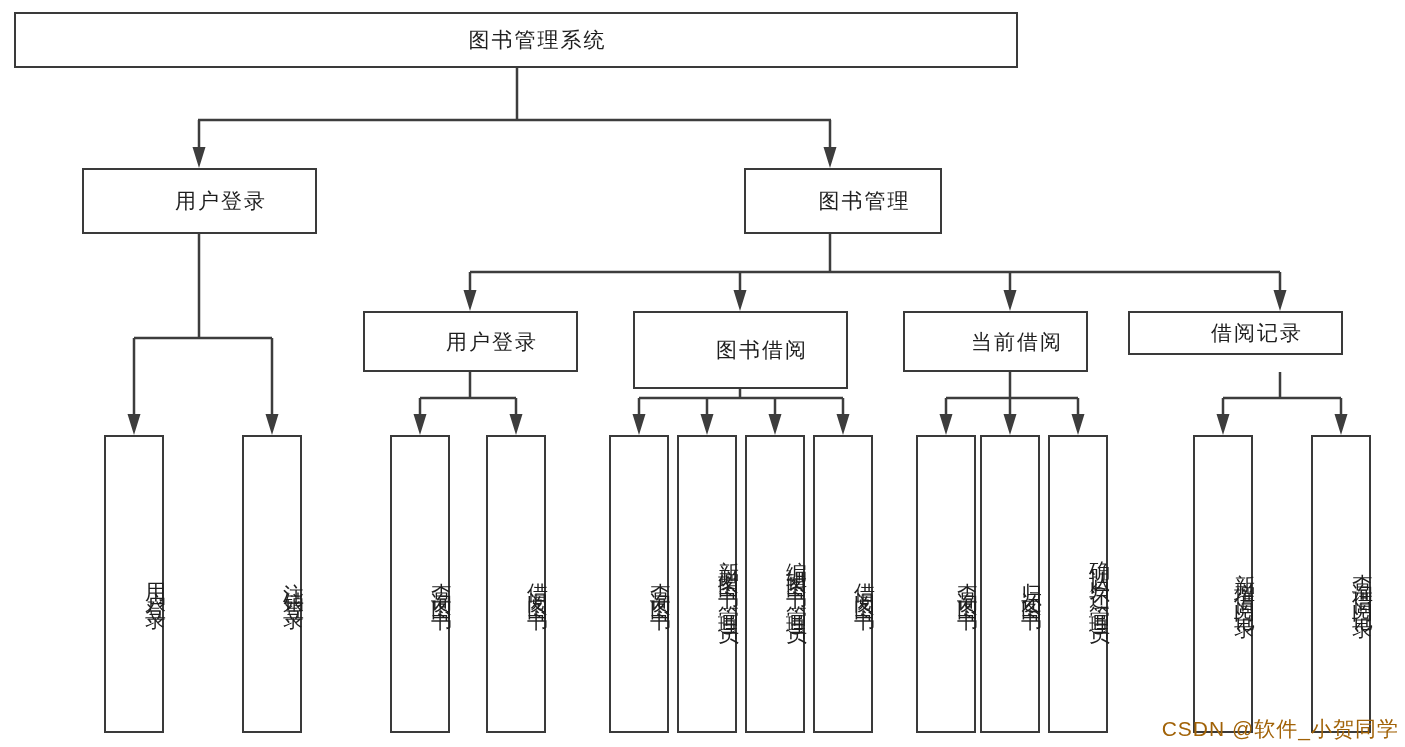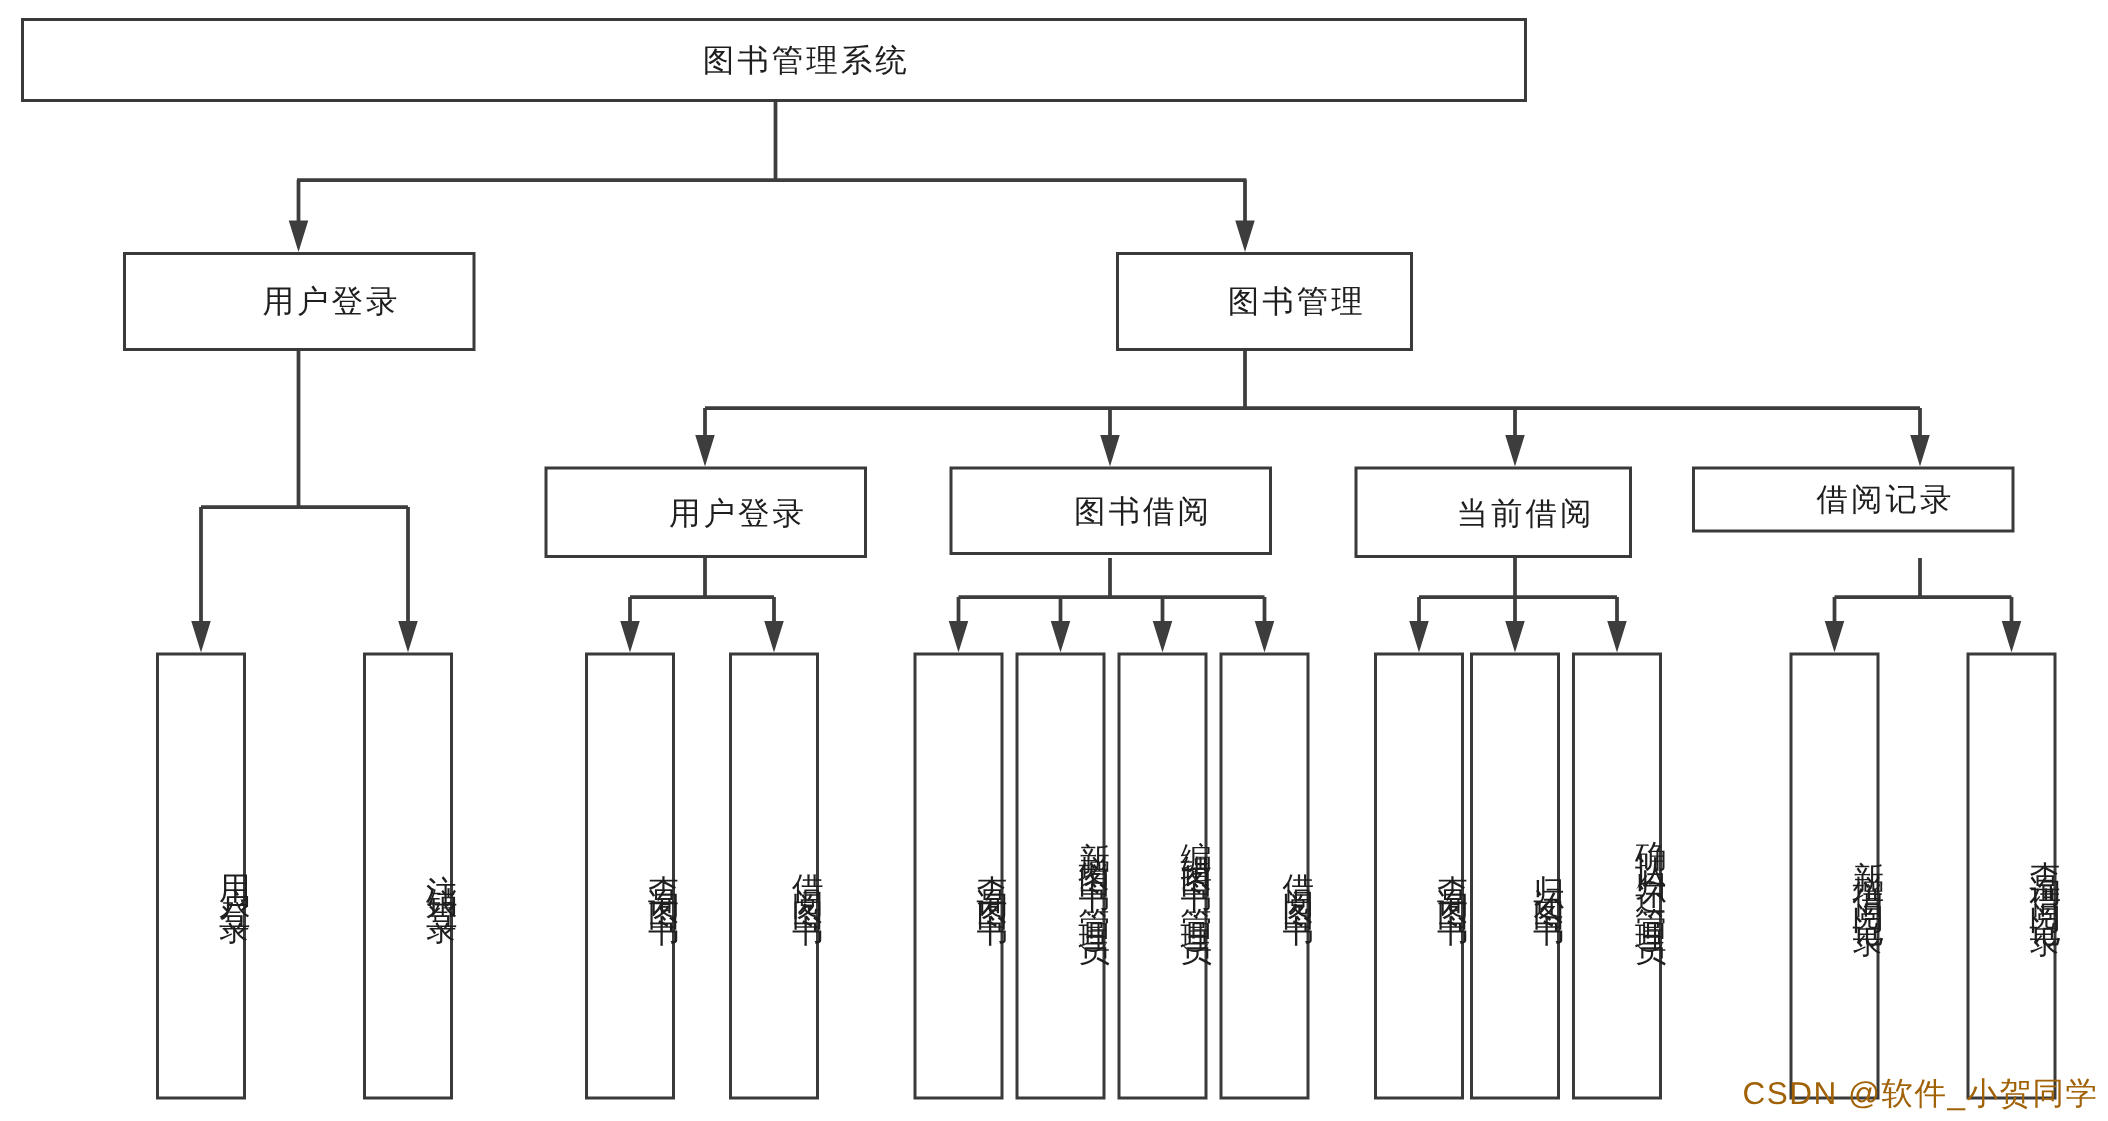--- a/index.html
+++ b/index.html
@@ -100,21 +100,21 @@
   <div class="box hbox" style="left:82px;top:168px;width:235px;height:66px">
     <span>用户登录</span>
   </div>
   <div class="box hbox" style="left:744px;top:168px;width:198px;height:66px">
     <span>图书管理</span>
   </div>
 
   <div class="box hbox" style="left:363px;top:311px;width:215px;height:61px">
     <span>用户登录</span>
   </div>
-  <div class="box hbox" style="left:633px;top:311px;width:215px;height:59px">
+  <div class="box hbox" style="left:633px;top:311px;width:215px;height:78px">
     <span>图书借阅</span>
   </div>
   <div class="box hbox" style="left:903px;top:311px;width:185px;height:61px">
     <span>当前借阅</span>
   </div>
   <div class="box hbox" style="left:1128px;top:311px;width:215px;height:44px">
     <span>借阅记录</span>
   </div>
 
   <div class="box vbox" style="left:104px;top:435px;width:60px;height:298px">

